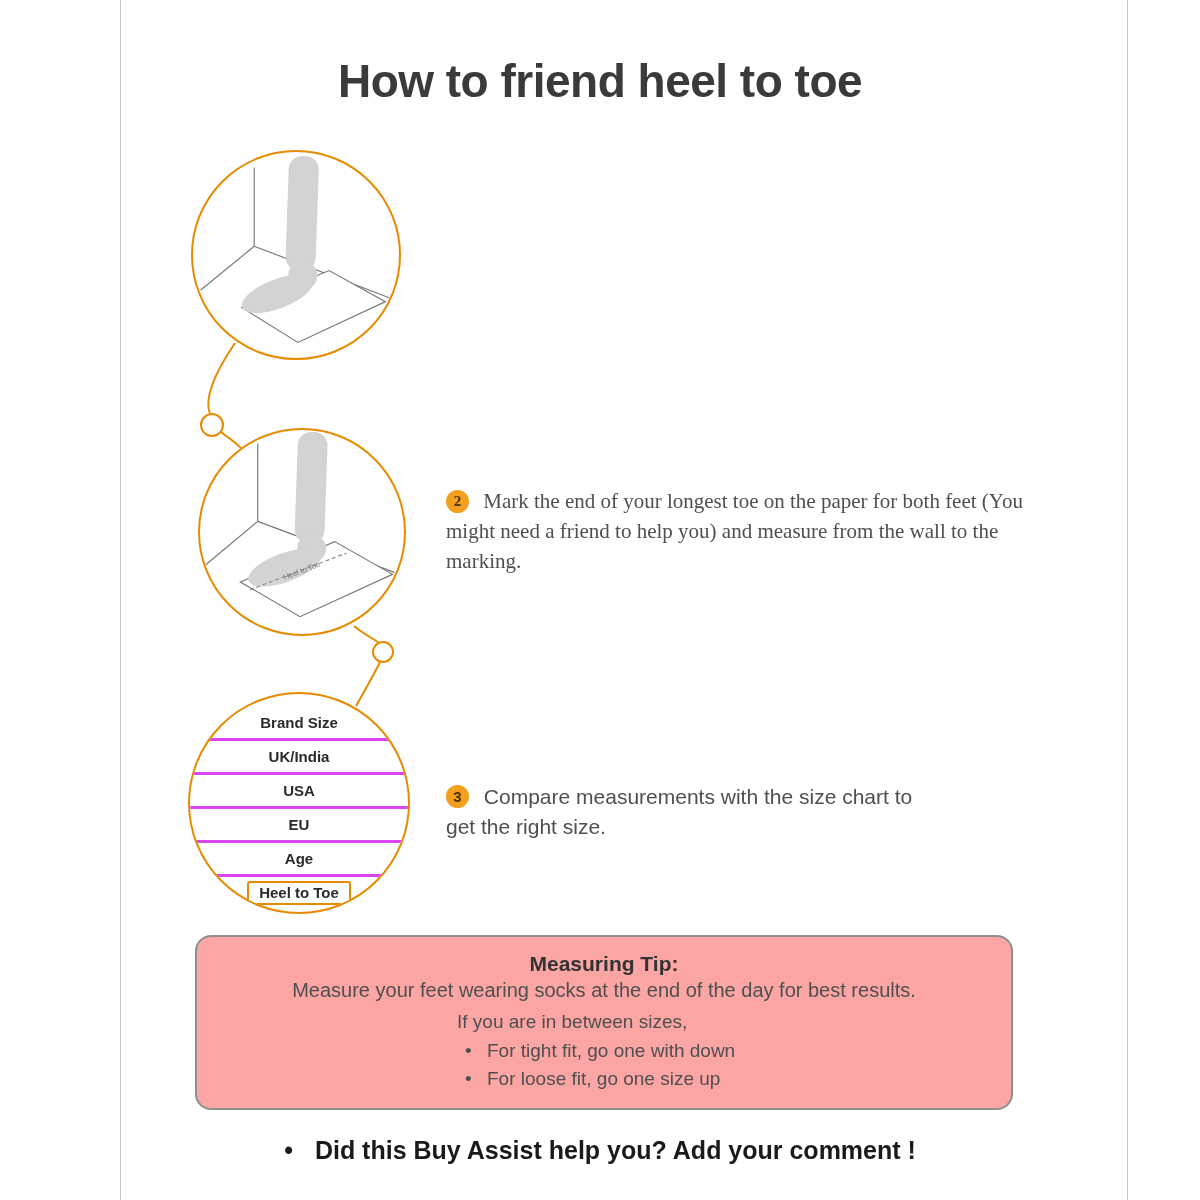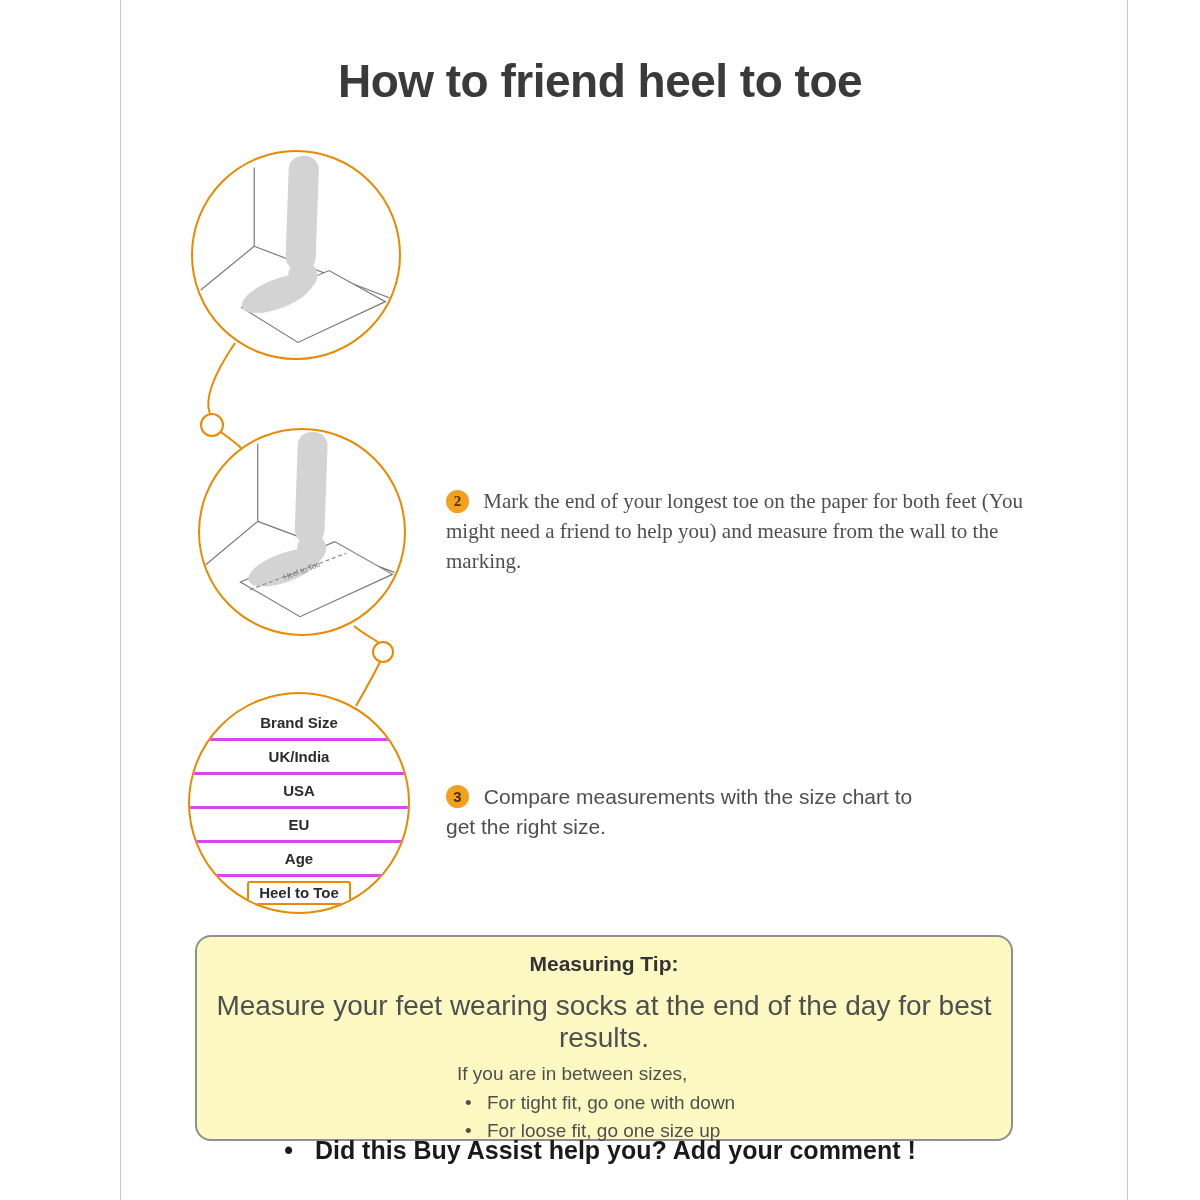--- a/index.html
+++ b/index.html
@@ -41,25 +41,25 @@
   .size-row{
     height:31px;display:flex;align-items:center;justify-content:center;
     font-size:15px;font-weight:700;color:#2b2b2b;
   }
   .size-row.sep{border-bottom:3px solid #d946ef;}
   .hl-box{
     border:2px solid #E88A00;border-radius:3px;padding:1px 10px 2px 10px;background:#fff;
   }
 
   .tipbox{
-    position:absolute;left:195px;top:935px;width:818px;height:206px;
-    border:2px solid #8f8f8f;border-radius:16px;box-sizing:border-box;background:#fef9c3;
+    position:absolute;left:195px;top:935px;width:818px;height:175px;
+    border:2px solid #8f8f8f;border-radius:16px;box-sizing:border-box;background:#fca5a5;
   }
   .tip-title{text-align:center;margin-top:15px;font-size:21px;font-weight:700;color:#333;}
-  .tip-line1{text-align:center;margin-top:14px;font-size:28px;color:#4f4f4f;}
+  .tip-line1{text-align:center;margin-top:3px;font-size:20px;color:#4f4f4f;}
   .tip-inner{margin:9px 0 18px 260px;width:340px;font-size:19px;color:#4f4f4f;}
   .tip-bullets{list-style:none;margin:4px 0 0 0;padding:0;}
   .tip-bullets li{padding-left:30px;position:relative;line-height:28px;}
   .tip-bullets li::before{content:"\2022";position:absolute;left:8px;color:#4f4f4f;}
 
   .footer-note{
     position:absolute;left:0;right:0;top:1136px;text-align:center;
     font-size:25px;font-weight:700;color:#1a1a1a;
   }
   .footer-note .txt{position:relative;padding-left:0;}

